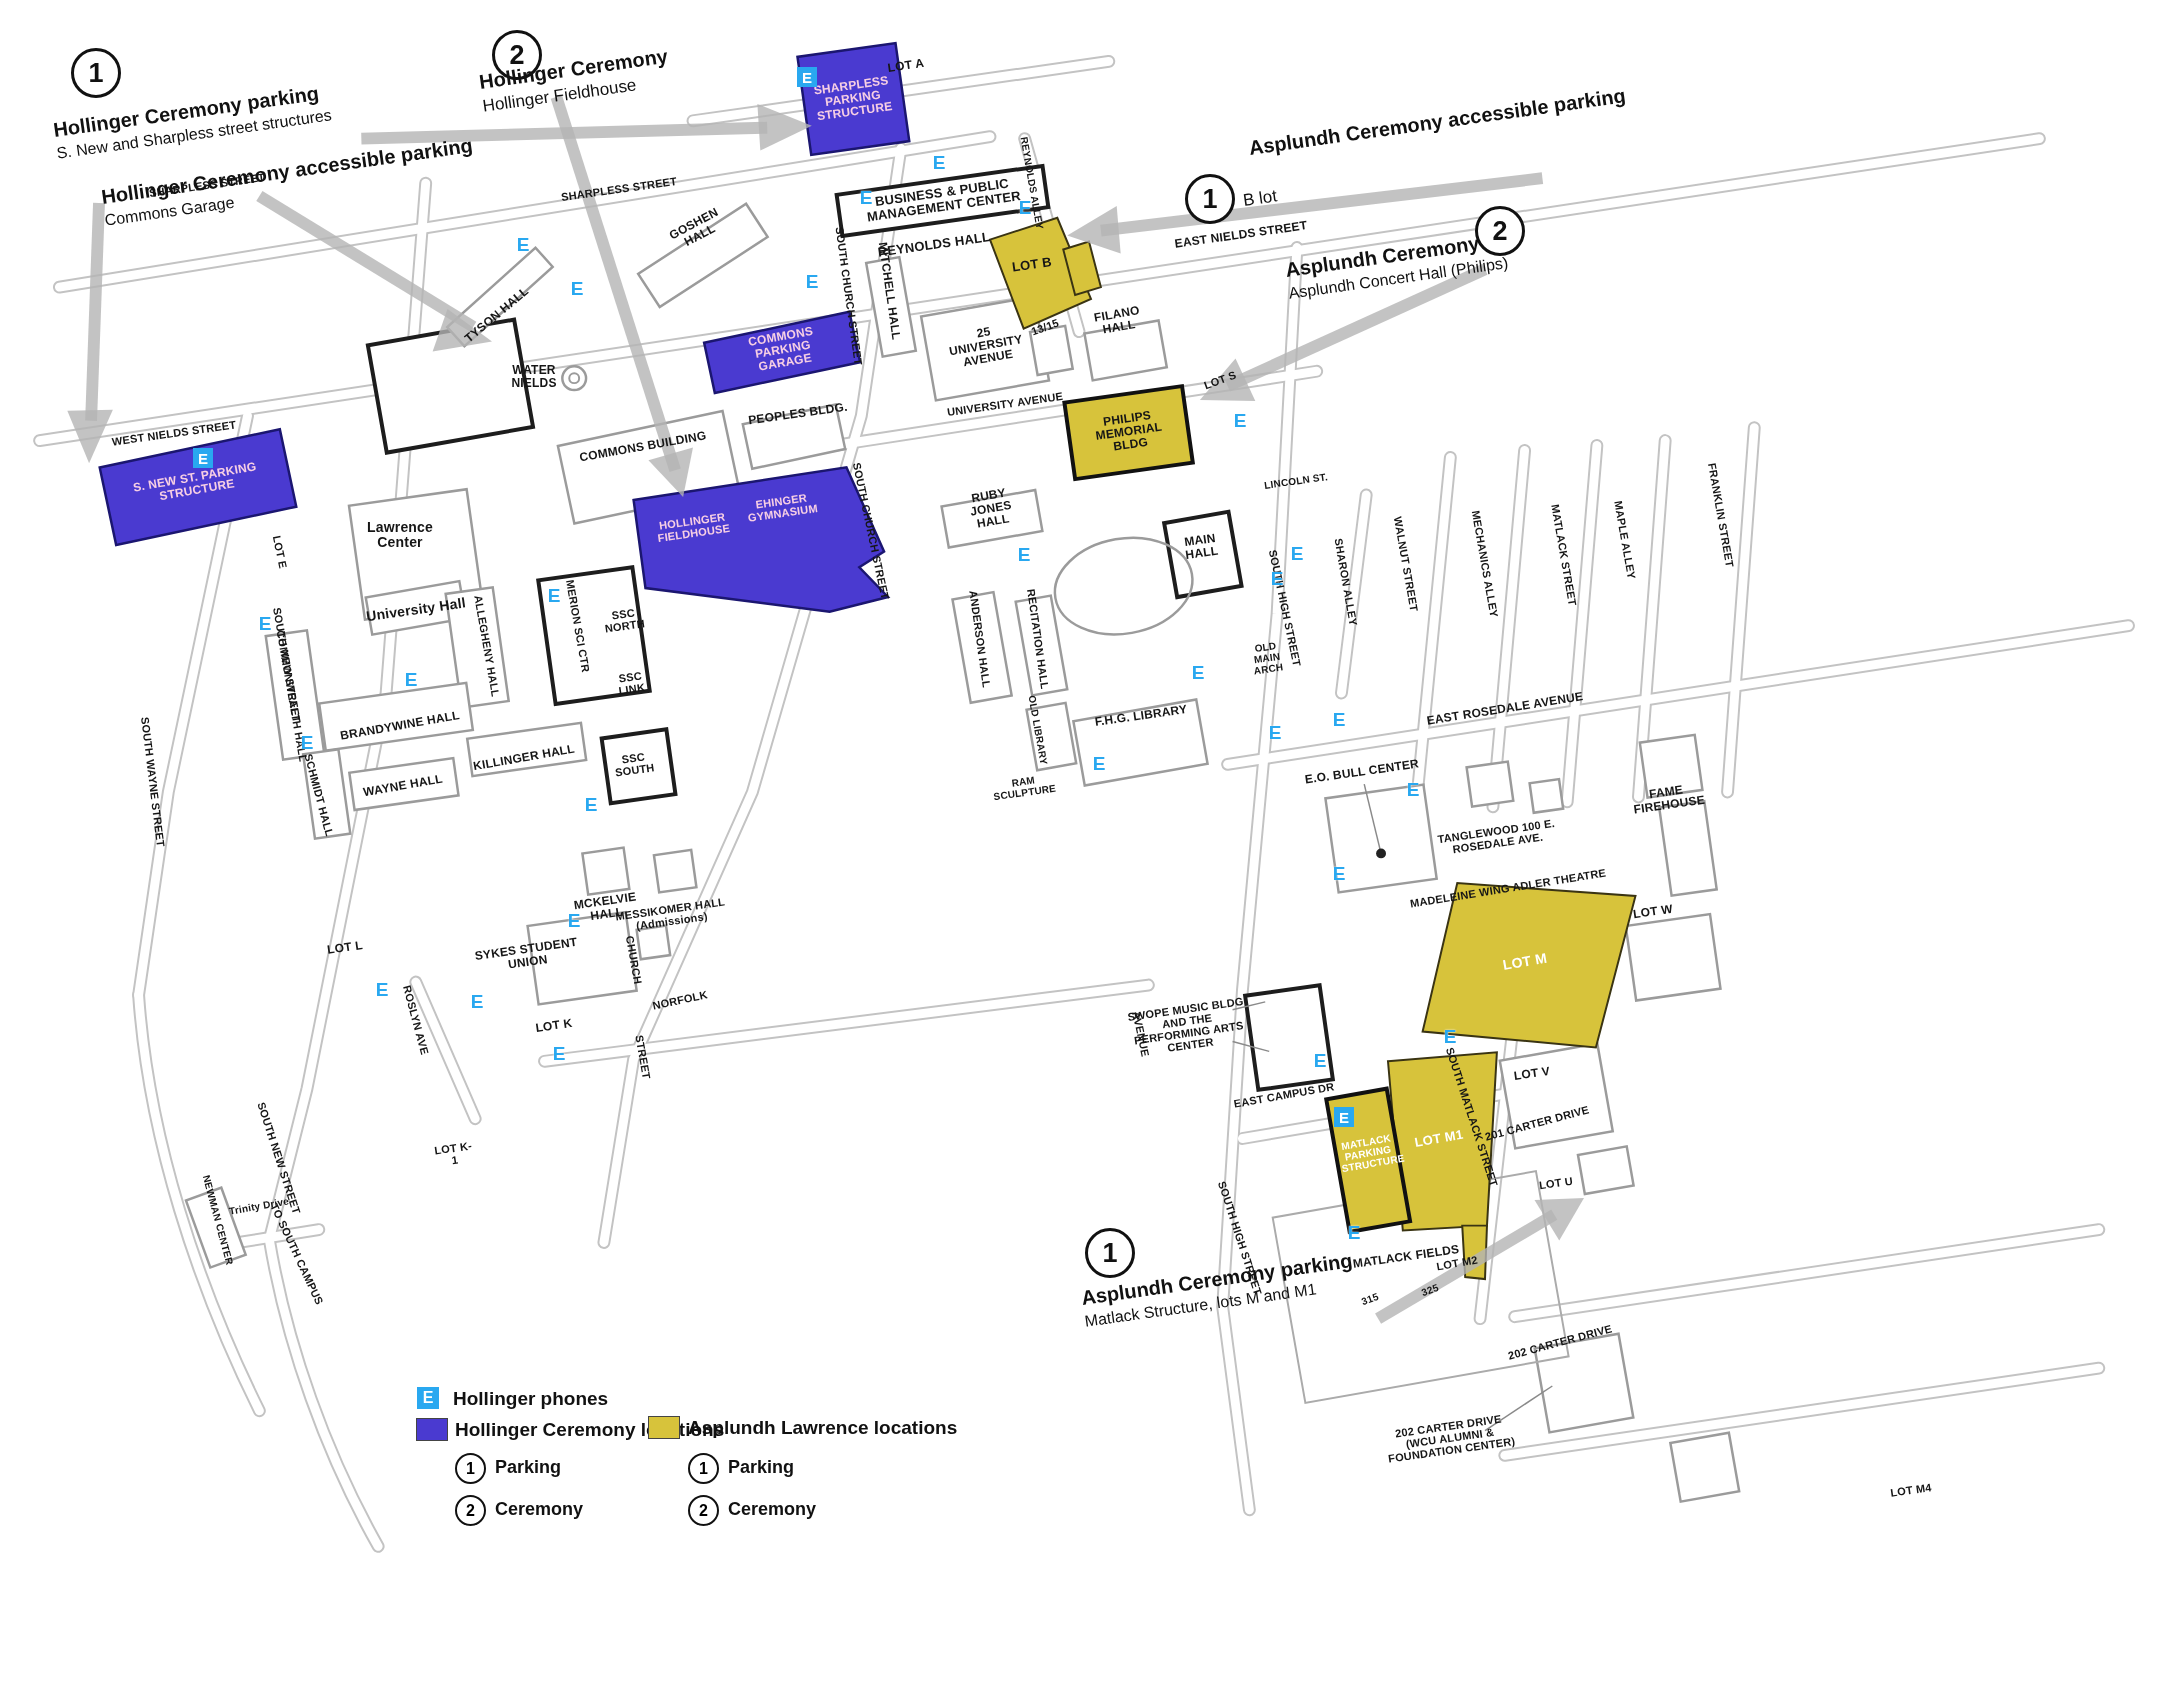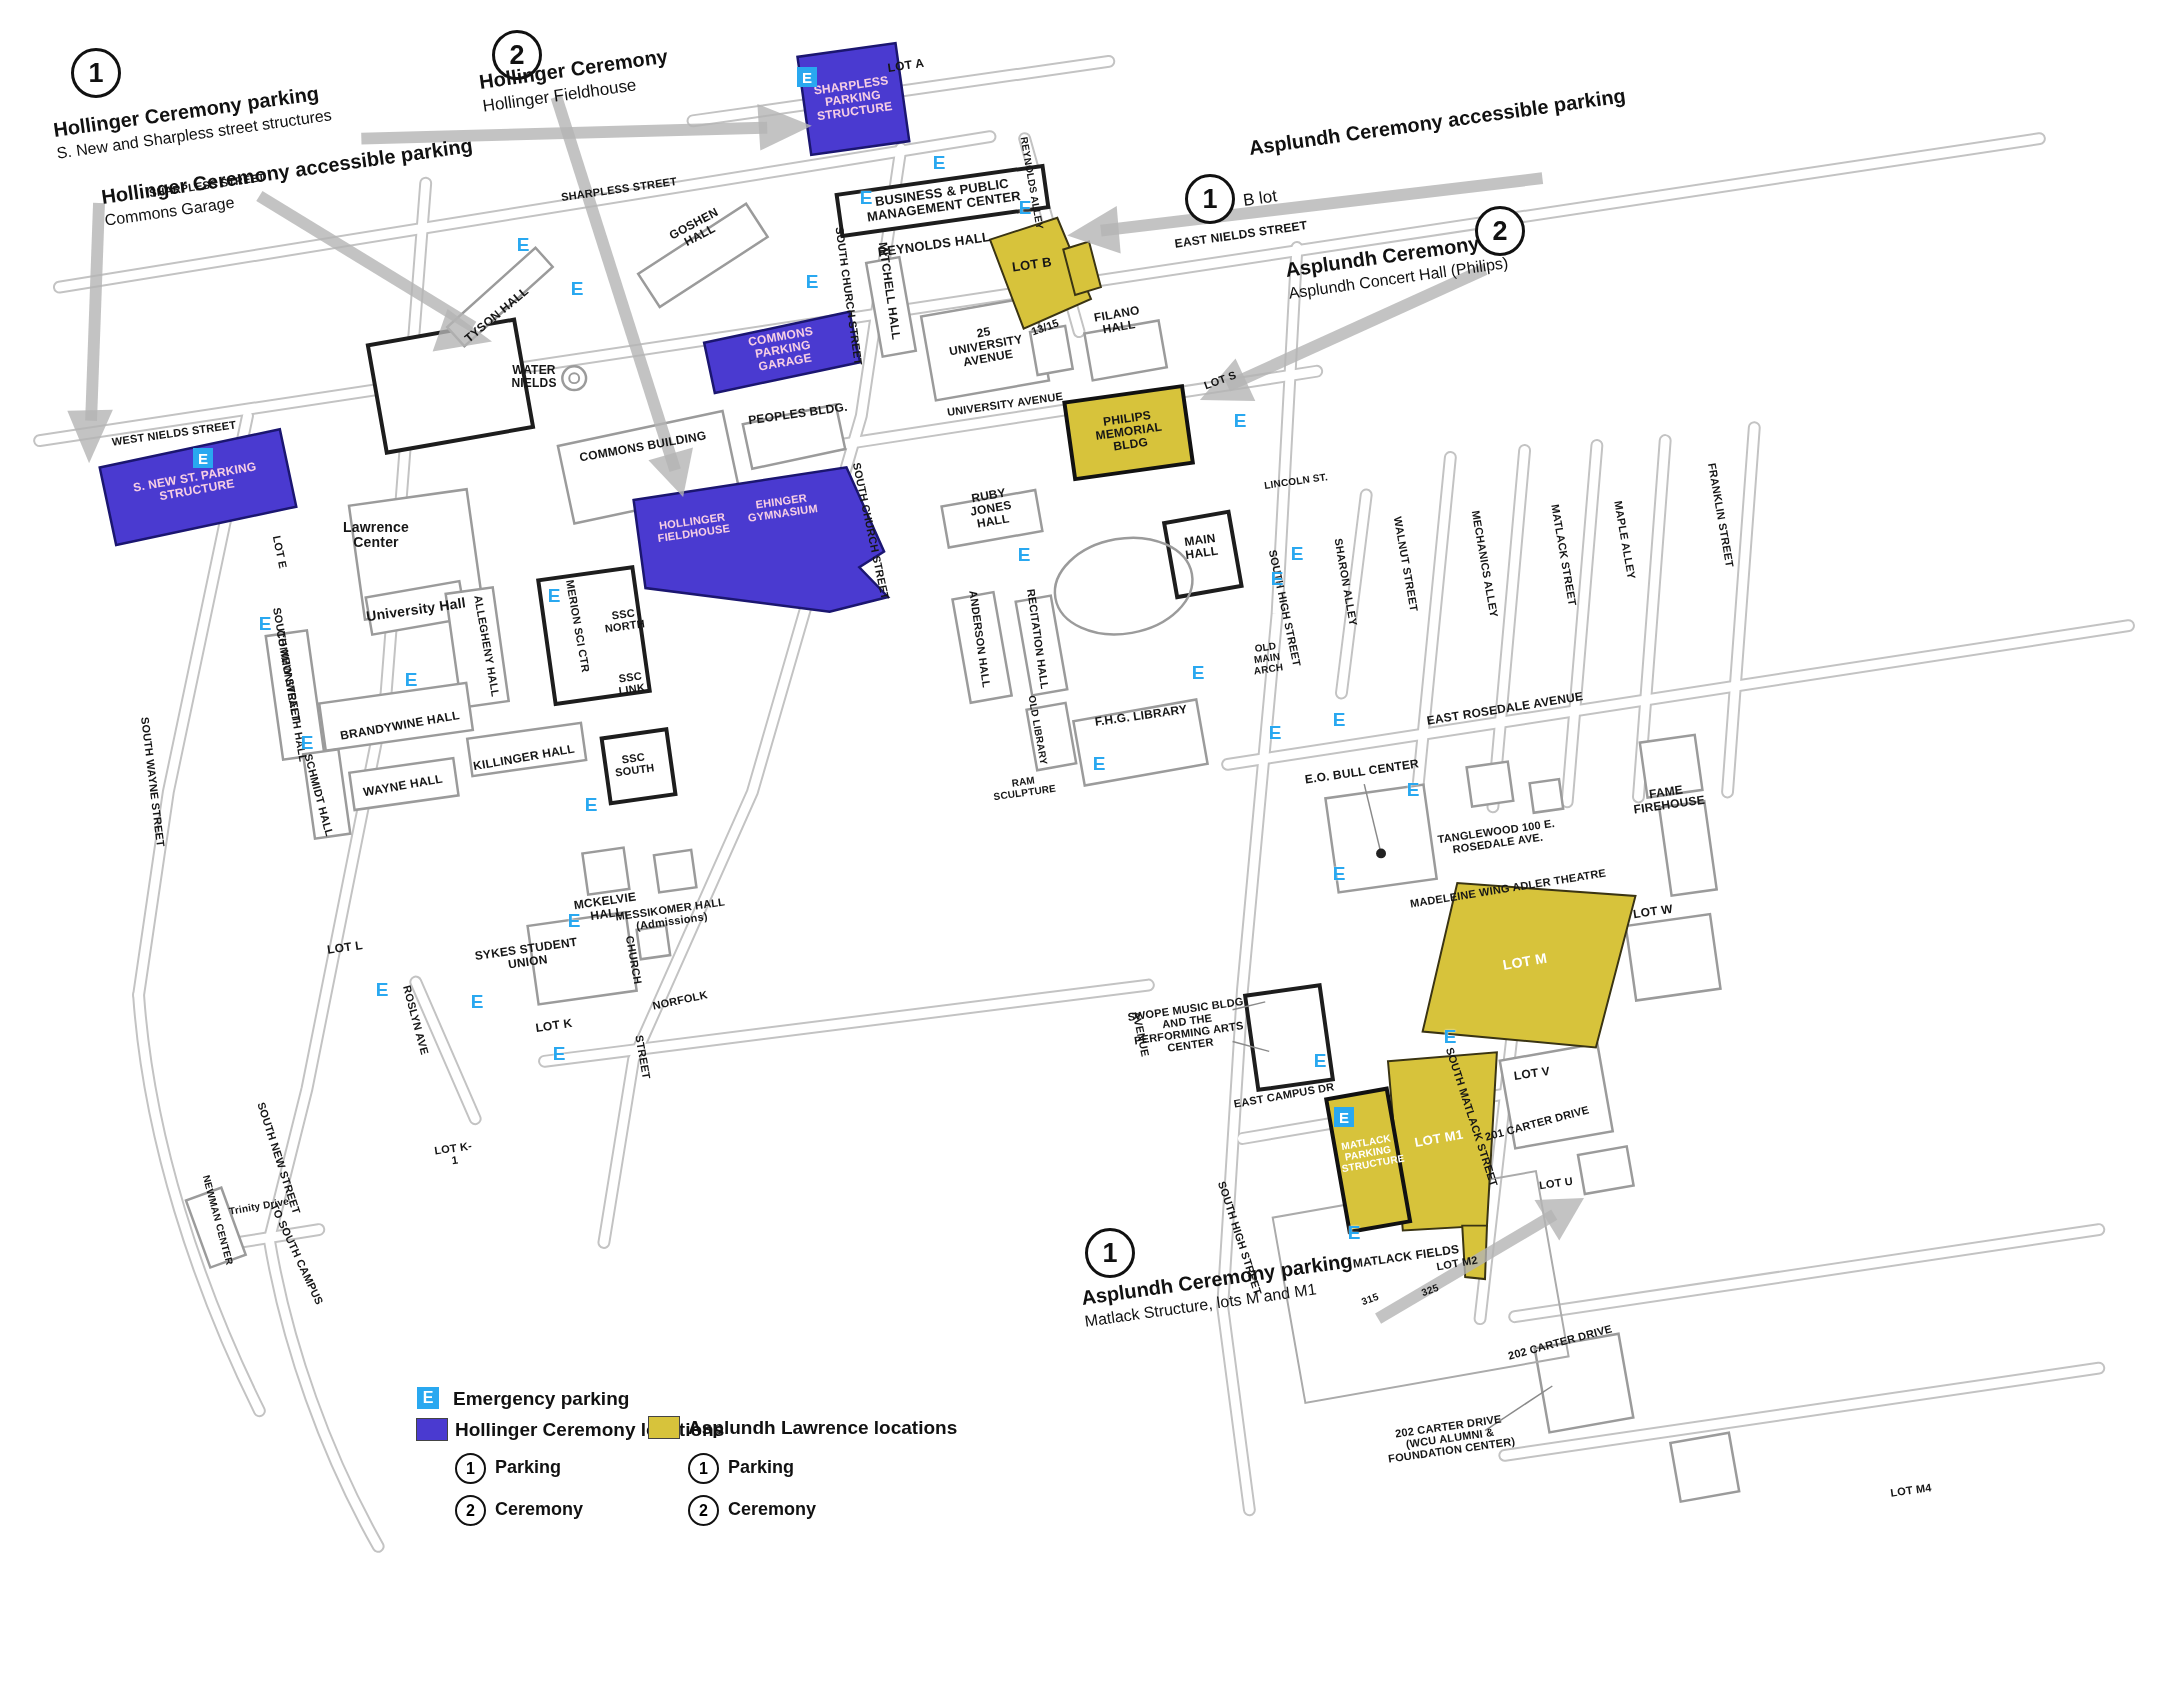--- a/index.html
+++ b/index.html
@@ -216,21 +216,21 @@
 <div class="lbl" style="left:986px;top:346px;width:91px;font-size:12px;--r:-10deg">25 UNIVERSITY AVENUE</div>
 <div class="lbl nw" style="left:1045px;top:327px;font-size:11px;--r:-20deg">13/15</div>
 <div class="lbl" style="left:1118px;top:321px;width:55px;font-size:12px;--r:-10deg">FILANO HALL</div>
 <div class="lbl nw" style="left:1005px;top:404px;font-size:11px">UNIVERSITY AVENUE</div>
 <div class="lbl" style="left:1129px;top:432px;width:79px;font-size:12px">PHILIPS MEMORIAL BLDG</div>
 <div class="lbl nw" style="left:1296px;top:481px;font-size:10px">LINCOLN ST.</div>
 <div class="lbl pink" style="left:783px;top:350px;width:109px;font-size:12px;--r:-10deg">COMMONS PARKING GARAGE</div>
 <div class="lbl nw" style="left:798px;top:414px;font-size:12px">PEOPLES BLDG.</div>
 <div class="lbl nw" style="left:643px;top:447px;font-size:12px;--r:-10deg">COMMONS BUILDING</div>
 <div class="lbl pink" style="left:196px;top:484px;width:129px;font-size:12px;--r:-10deg">S. NEW ST. PARKING STRUCTURE</div>
-<div class="lbl" style="left:376px;top:535px;width:83px;font-size:14px;--r:0deg">Lawrence Center</div>
+<div class="lbl" style="left:400px;top:535px;width:83px;font-size:14px;--r:0deg">Lawrence Center</div>
 <div class="lbl v" style="left:280px;top:552px;font-size:11px;--r:78deg">LOT E</div>
 <div class="lbl pink" style="left:693px;top:527px;width:81px;font-size:11px">HOLLINGER FIELDHOUSE</div>
 <div class="lbl pink" style="left:782px;top:507px;width:73px;font-size:11px">EHINGER GYMNASIUM</div>
 <div class="lbl nw" style="left:416px;top:610px;font-size:14px">University Hall</div>
 <div class="lbl v" style="left:292px;top:696px;font-size:11px;--r:80deg">COMMONWEALTH HALL</div>
 <div class="lbl v" style="left:487px;top:646px;font-size:11px;--r:80deg">ALLEGHENY HALL</div>
 <div class="lbl nw" style="left:400px;top:726px;font-size:12px;--r:-10deg">BRANDYWINE HALL</div>
 <div class="lbl v" style="left:319px;top:795px;font-size:11px;--r:75deg">SCHMIDT HALL</div>
 <div class="lbl nw" style="left:403px;top:786px;font-size:12px;--r:-10deg">WAYNE HALL</div>
 <div class="lbl nw" style="left:524px;top:758px;font-size:12px;--r:-10deg">KILLINGER HALL</div>
@@ -353,21 +353,21 @@
   <div class="s">Asplundh Concert Hall (Philips)</div>
 </div>
 <div class="num" style="left:1085px;top:1228px">1</div>
 <div class="ann" style="left:1083px;top:1287px">
   <div><span class="t">Asplundh Ceremony </span><span class="tb">parking</span></div>
   <div class="s">Matlack Structure, lots M and M1</div>
 </div>
 
 <div>
   <div class="ebox" style="left:428px;top:1398px;width:22px;height:22px;font-size:16px">E</div>
-  <div class="lg-txt" style="left:453px;top:1388px">Emergency parking</div>
+  <div class="lg-txt" style="left:453px;top:1388px">Hollinger phones</div>
   <div class="swatch" style="left:416px;top:1418px;background:var(--c-hollinger,#4a3ad0)"></div>
   <div class="lg-txt" style="left:455px;top:1419px">Hollinger Ceremony locations</div>
   <div class="swatch" style="left:648px;top:1416px;background:var(--c-asplundh,#d7c33b)"></div>
   <div class="lg-txt" style="left:688px;top:1417px">Asplundh Lawrence locations</div>
   <div class="lg-num" style="left:455px;top:1453px">1</div>
   <div class="lg-sm" style="left:495px;top:1457px">Parking</div>
   <div class="lg-num" style="left:455px;top:1495px">2</div>
   <div class="lg-sm" style="left:495px;top:1499px">Ceremony</div>
   <div class="lg-num" style="left:688px;top:1453px">1</div>
   <div class="lg-sm" style="left:728px;top:1457px">Parking</div>

